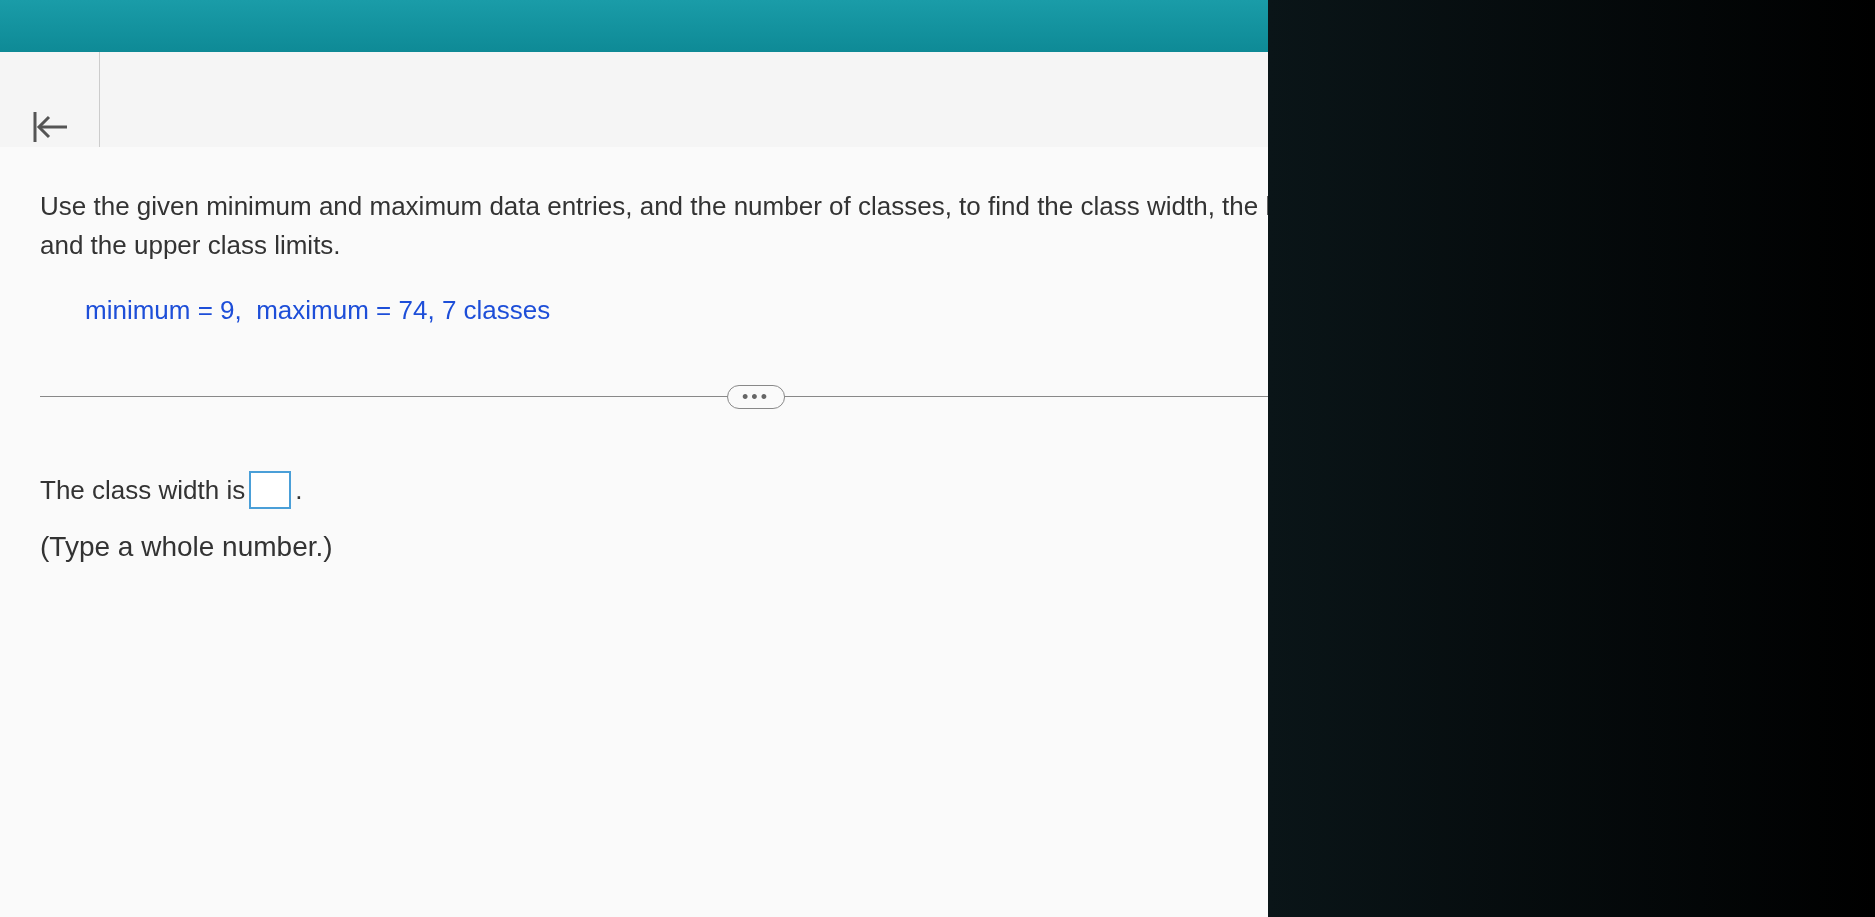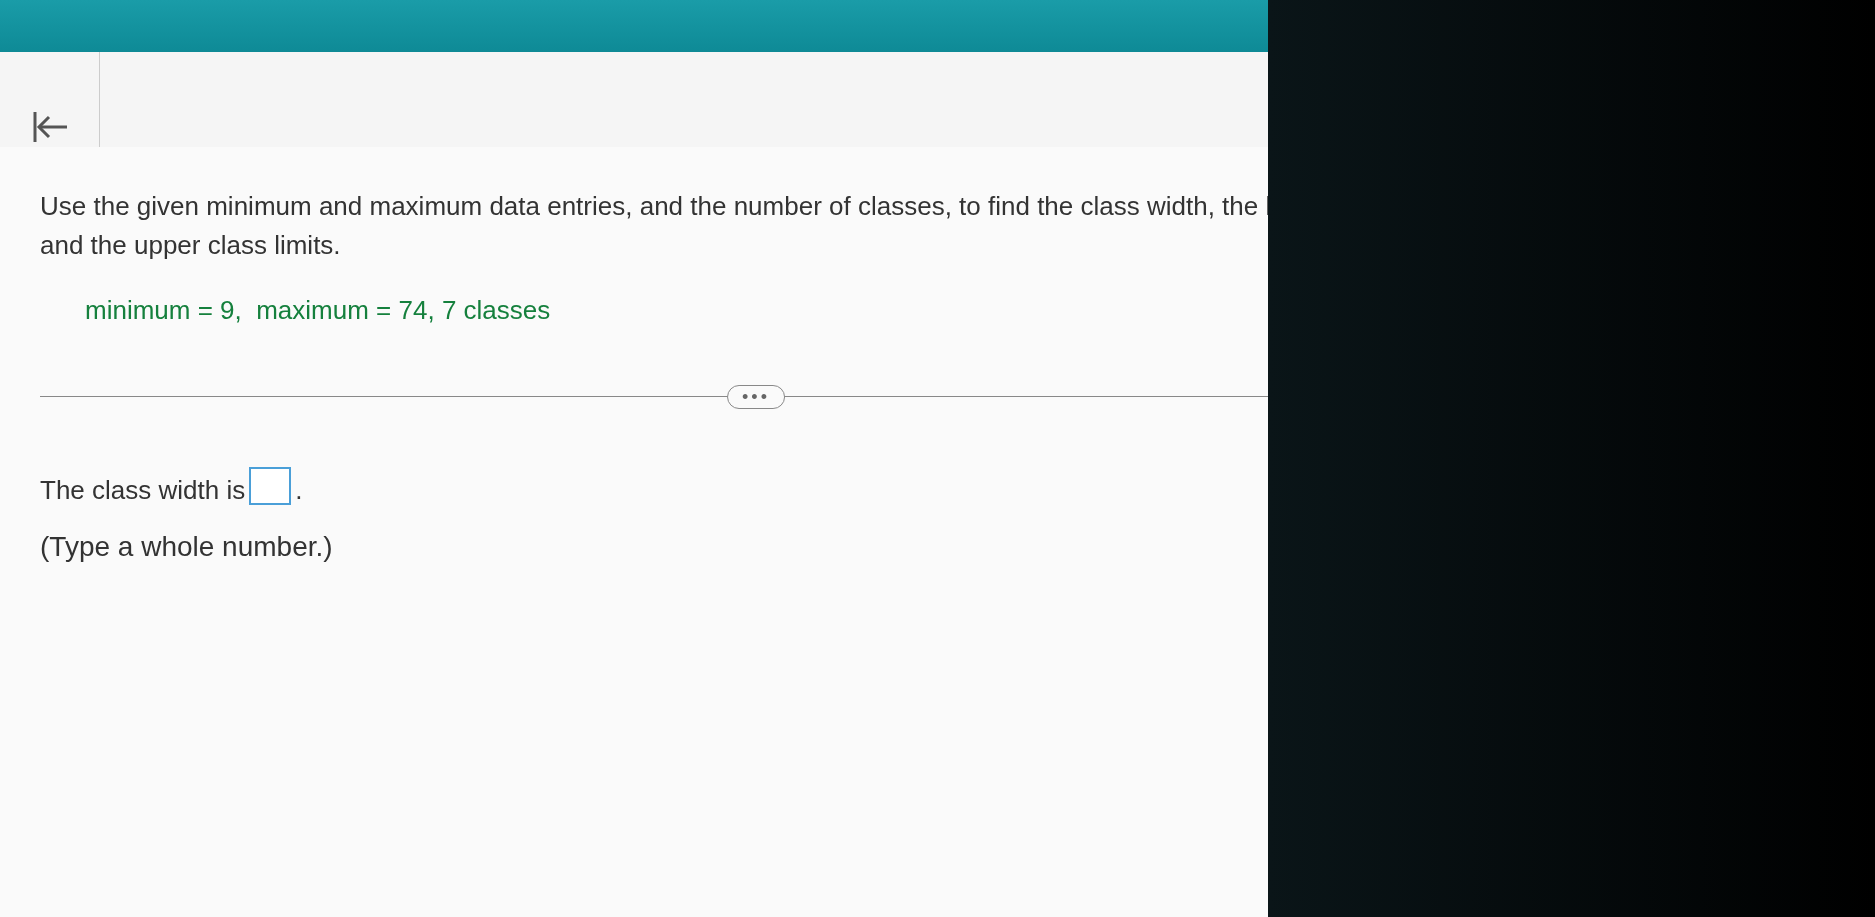--- a/index.html
+++ b/index.html
@@ -58,21 +58,21 @@
     
     .question-text {
       font-size: 26px;
       color: #333;
       line-height: 1.5;
       margin-bottom: 30px;
     }
     
     .parameters {
       font-size: 26px;
-      color: #15803d;
+      color: #1d4ed8;
       padding-left: 45px;
       margin-bottom: 70px;
     }
     
     .divider-container {
       position: relative;
       margin-bottom: 70px;
       width: 100%;
     }
     
@@ -99,21 +99,21 @@
     }
     
     .answer-section {
       font-size: 26px;
       color: #333;
       line-height: 1.8;
     }
     
     .answer-line {
       display: flex;
-      align-items: flex-start;
+      align-items: center;
       gap: 4px;
     }
     
     .answer-input {
       width: 42px;
       height: 38px;
       border: 2px solid #4a9fd8;
       background: #fff;
       font-size: 22px;
       text-align: center;

